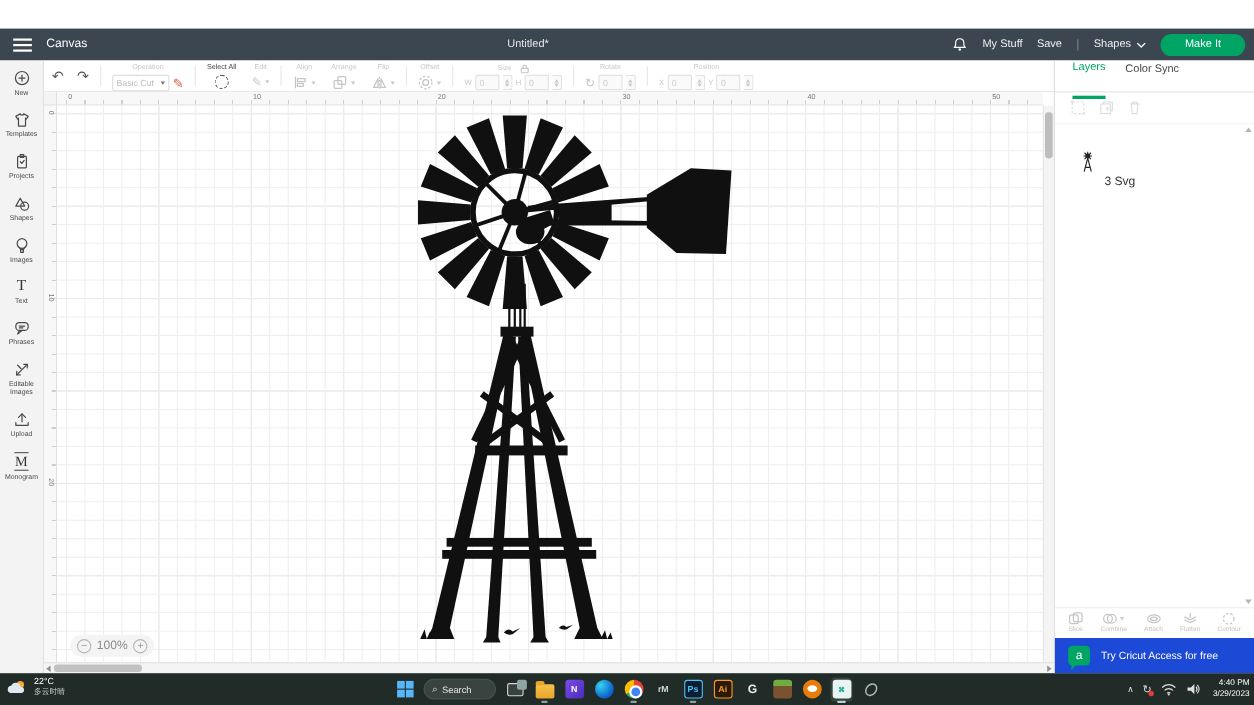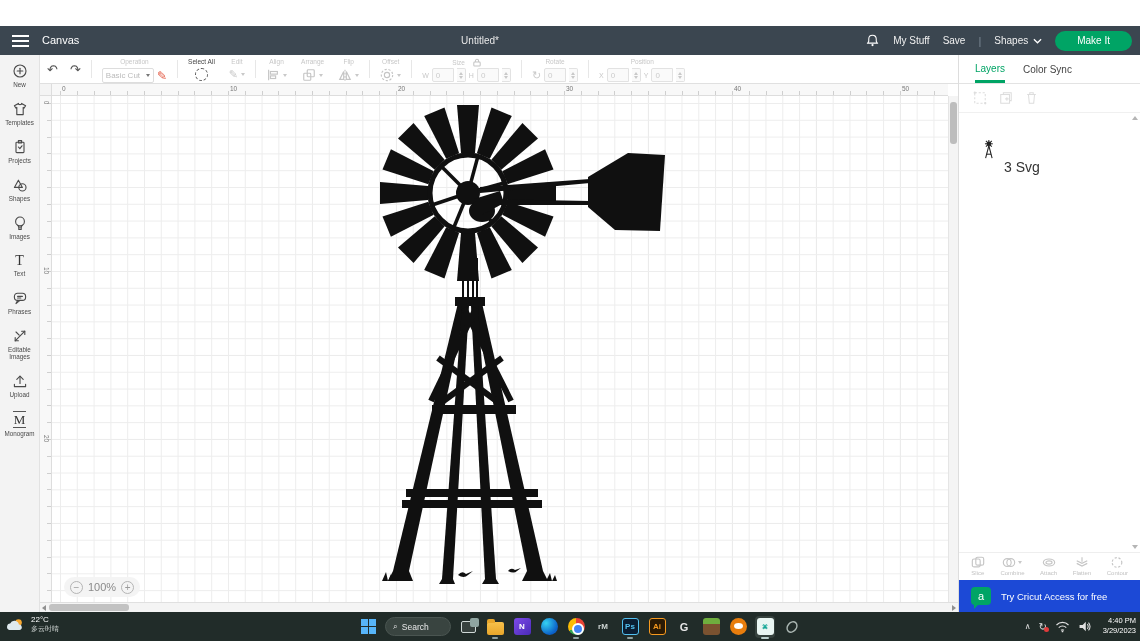--- a/index.html
+++ b/index.html
@@ -95,27 +95,27 @@
   .vthumb { position:absolute; left:1px; top:6px; width:7px; height:42px; background:#bdbdbd; border-radius:3px; }
   .hscroll { position:absolute; left:0; bottom:0; width:918px; height:10px; background:#f4f4f4; border-top:1px solid #e0e0e0; }
   .hthumb { position:absolute; left:9px; top:1px; width:80px; height:7px; background:#c2c2c2; border-radius:3px; }
   .harrow-l { position:absolute; left:2px; top:2px; width:0; height:0; border-top:3px solid transparent; border-bottom:3px solid transparent; border-right:4px solid #909090; }
   .harrow-r { position:absolute; right:2px; top:2px; width:0; height:0; border-top:3px solid transparent; border-bottom:3px solid transparent; border-left:4px solid #909090; }
 
   
   .rpanel { position:absolute; left:958px; top:55px; width:182px; height:557px; background:#fff;
             border-left:1px solid #ddd; display:flex; flex-direction:column; }
   .rtabs { height:29px; border-bottom:1px solid #e3e3e3; display:flex; align-items:center; gap:18px; padding-left:16px; flex:0 0 auto; }
-  .rtab { font-size:10px; color:#444; padding:7px 0 6px; cursor:pointer; }
+  .rtab { font-size:10px; color:#444; padding:7px 0 20px; cursor:pointer; }
   .rtab.active { color:#00a465; border-bottom:3px solid #00a465; }
   .ricons { height:28px; display:flex; align-items:center; gap:12px; padding-left:14px; flex:0 0 auto; }
   .ric { opacity:.55; }
   .rlist { flex:1 1 auto; position:relative; border-top:1px solid #f0f0f0; }
   .layer-row { display:flex; align-items:center; gap:8px; padding:10px 0 0 24px; cursor:pointer; }
-  .layer-row .txt { font-size:14px; color:#333;margin-top:36px; }
+  .layer-row .txt { font-size:11px; color:#333;margin-top:36px; }
   .list-scroll-up { position:absolute; right:2px; top:3px; width:0; height:0; border-left:3px solid transparent; border-right:3px solid transparent; border-bottom:4px solid #b5b5b5; }
   .list-scroll-dn { position:absolute; right:2px; bottom:3px; width:0; height:0; border-left:3px solid transparent; border-right:3px solid transparent; border-top:4px solid #b5b5b5; }
   .blank-row { flex:0 0 27px; display:flex; align-items:center; gap:8px; padding-left:7px; border-top:1px solid #eee; }
   .blank-thumb { width:36px; height:20px; border:1px solid #9a9a9a; background:#fff; }
   .blank-row .txt { font-size:7.5px; color:#333; }
   .ractions { flex:0 0 28px; border-top:1px solid #eee; display:flex; align-items:flex-start; justify-content:space-around; padding:3px 4px 0; }
   .ract { display:flex; flex-direction:column; align-items:center; gap:1px; }
   .ract .lbl { font-size:6px; color:#c2c2c2; }
   .ract .icw { display:flex; align-items:center; gap:2px; }
   .banner { flex:0 0 32px; background:#1c49d6; display:flex; align-items:center; gap:10px; padding-left:12px; cursor:pointer; }

